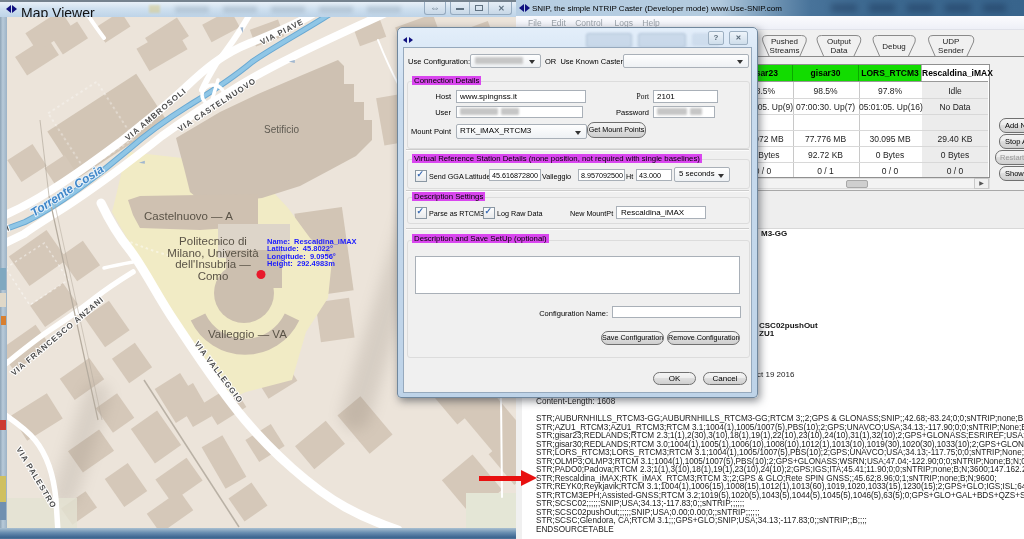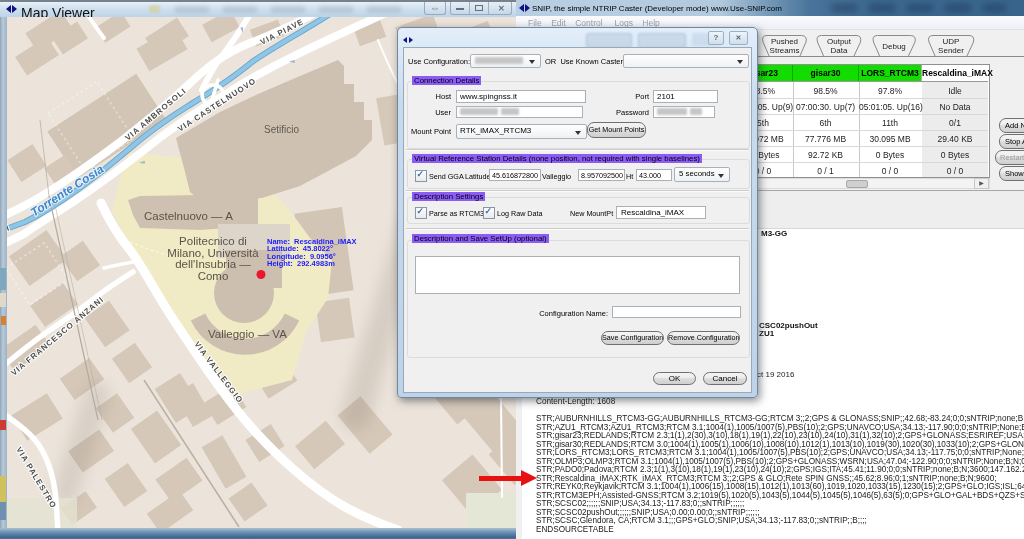--- a/index.html
+++ b/index.html
@@ -13,21 +13,21 @@
 .cbx{width:10px;height:10px;background:linear-gradient(#fdfdfd,#e8eaec);
      border:1px solid #8a97a3;position:absolute;}
 .cbx:after{content:"\2713";position:absolute;left:0.5px;top:-2px;font-size:9px;
      font-weight:bold;color:#3b6cb4;}
 .combo{background:linear-gradient(#fefefe,#eef1f4);border:1px solid #a9b0b8;
      border-radius:2px;position:absolute;}
 .combo:after{content:"";position:absolute;right:5px;top:50%;margin-top:-1px;
      border:3.5px solid transparent;border-top:4px solid #333;}
 .seph{position:absolute;height:1px;background:#cccccc;border-bottom:1px solid #fbfbfb;}
 .gbox{position:absolute;border:1px solid #dcdcdc;border-radius:3px;}
-.glbl{position:absolute;background:#8b5cf6;padding:0 2px;font-size:7.8px;color:#000;white-space:nowrap;}
+.glbl{position:absolute;background:#d946ef;padding:0 2px;font-size:7.8px;color:#000;white-space:nowrap;}
 .hdrt{font-size:8.5px;color:#000;}
 .rowt{left:0;width:254px;height:12px;font-size:8.5px;color:#222;}
 .rowt i{font-style:normal;position:absolute;text-align:center;top:0;white-space:nowrap;}
 .rowt i:nth-child(1){left:0;width:58px;}
 .rowt i:nth-child(2){left:59px;width:65px;}
 .rowt i:nth-child(3){left:125px;width:62px;}
 .rowt i:nth-child(4){left:188px;width:66px;}
 .dlbl{position:absolute;font-size:7.5px;color:#000;white-space:nowrap;}
 .blur1{position:absolute;background:#c6c6c6;filter:blur(1.2px);border-radius:1px;}
 </style>
@@ -278,26 +278,20 @@
         <i>98.5%</i>
         <i>97.8%</i>
         <i>Idle</i>
       </div>
     <div class="abs rowt" style="top:36.5px;">
         <i>06:55:05. Up(9)</i>
         <i>07:00:30. Up(7)</i>
         <i>05:01:05. Up(16)</i>
         <i>No Data</i>
       </div>
-    <div class="abs rowt" style="top:52.5px;">
-        <i>5th</i>
-        <i>6th</i>
-        <i>11th</i>
-        <i>0/1</i>
-      </div>
     <div class="abs rowt" style="top:68.5px;">
         <i>61.972 MB</i>
         <i>77.776 MB</i>
         <i>30.095 MB</i>
         <i>29.40 KB</i>
       </div>
     <div class="abs rowt" style="top:84.5px;">
         <i>88 Bytes</i>
         <i>92.72 KB</i>
         <i>0 Bytes</i>
@@ -369,21 +363,21 @@
     <div class="combo" style="left:66px;top:6px;width:69px;height:12px;">
         <span class="blur1" style="left:4px;top:2px;width:48px;height:7px;"></span>
       </div>
     <div class="dlbl" style="left:141px;top:9px;">OR&nbsp;&nbsp;Use Known Caster:</div>
     <div class="combo" style="left:219px;top:6px;width:124px;height:12px;"></div>
 
     <div class="gbox" style="left:3px;top:33px;width:341px;height:66px;"></div>
     <div class="glbl" style="left:8px;top:28px;">Connection Details</div>
     <div class="dlbl" style="left:0;top:44px;width:47px;text-align:right;">Host</div>
     <div class="fld abs" style="left:52px;top:42px;width:125px;height:10px;font-size:8px;padding:1px 0 0 3px;">www.spingnss.it</div>
-    <div class="dlbl" style="left:190px;top:44px;width:55px;text-align:right;">Port</div>
+    <div class="dlbl" style="left:190px;top:44px;width:55px;text-align:right;font-family:Liberation Serif, serif;">Port</div>
     <div class="fld abs" style="left:249px;top:42px;width:60px;height:10px;font-size:8px;padding:1px 0 0 3px;">2101</div>
     <div class="dlbl" style="left:0;top:60px;width:47px;text-align:right;">User</div>
     <div class="fld abs" style="left:52px;top:58px;width:125px;height:10px;">
         <span class="blur1" style="left:3px;top:1px;width:38px;height:7px;"></span>
         <span class="blur1" style="left:44px;top:1px;width:18px;height:7px;"></span>
       </div>
     <div class="dlbl" style="left:190px;top:60px;width:55px;text-align:right;">Password</div>
     <div class="fld abs" style="left:249px;top:58px;width:60px;height:10px;">
         <span class="blur1" style="left:3px;top:1px;width:30px;height:7px;"></span>
         <span class="blur1" style="left:36px;top:1px;width:12px;height:7px;"></span>

